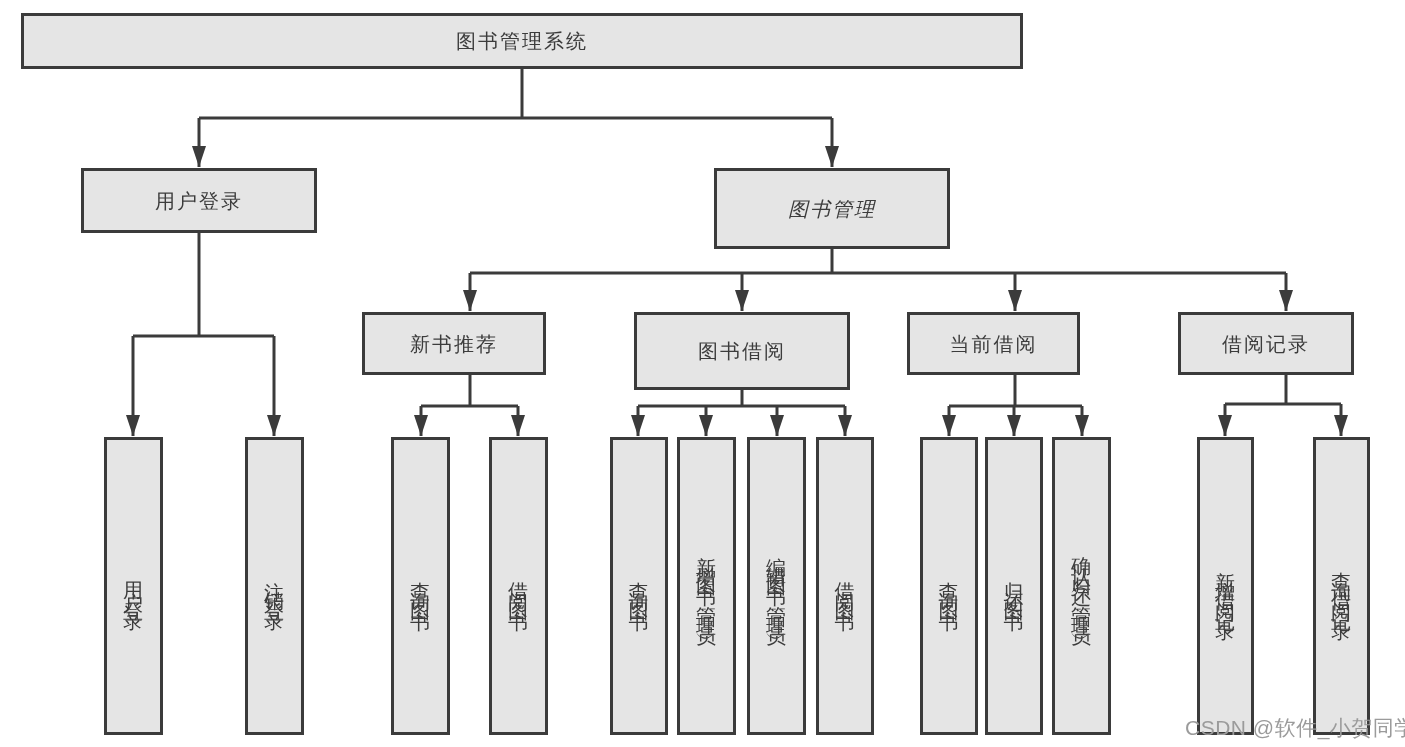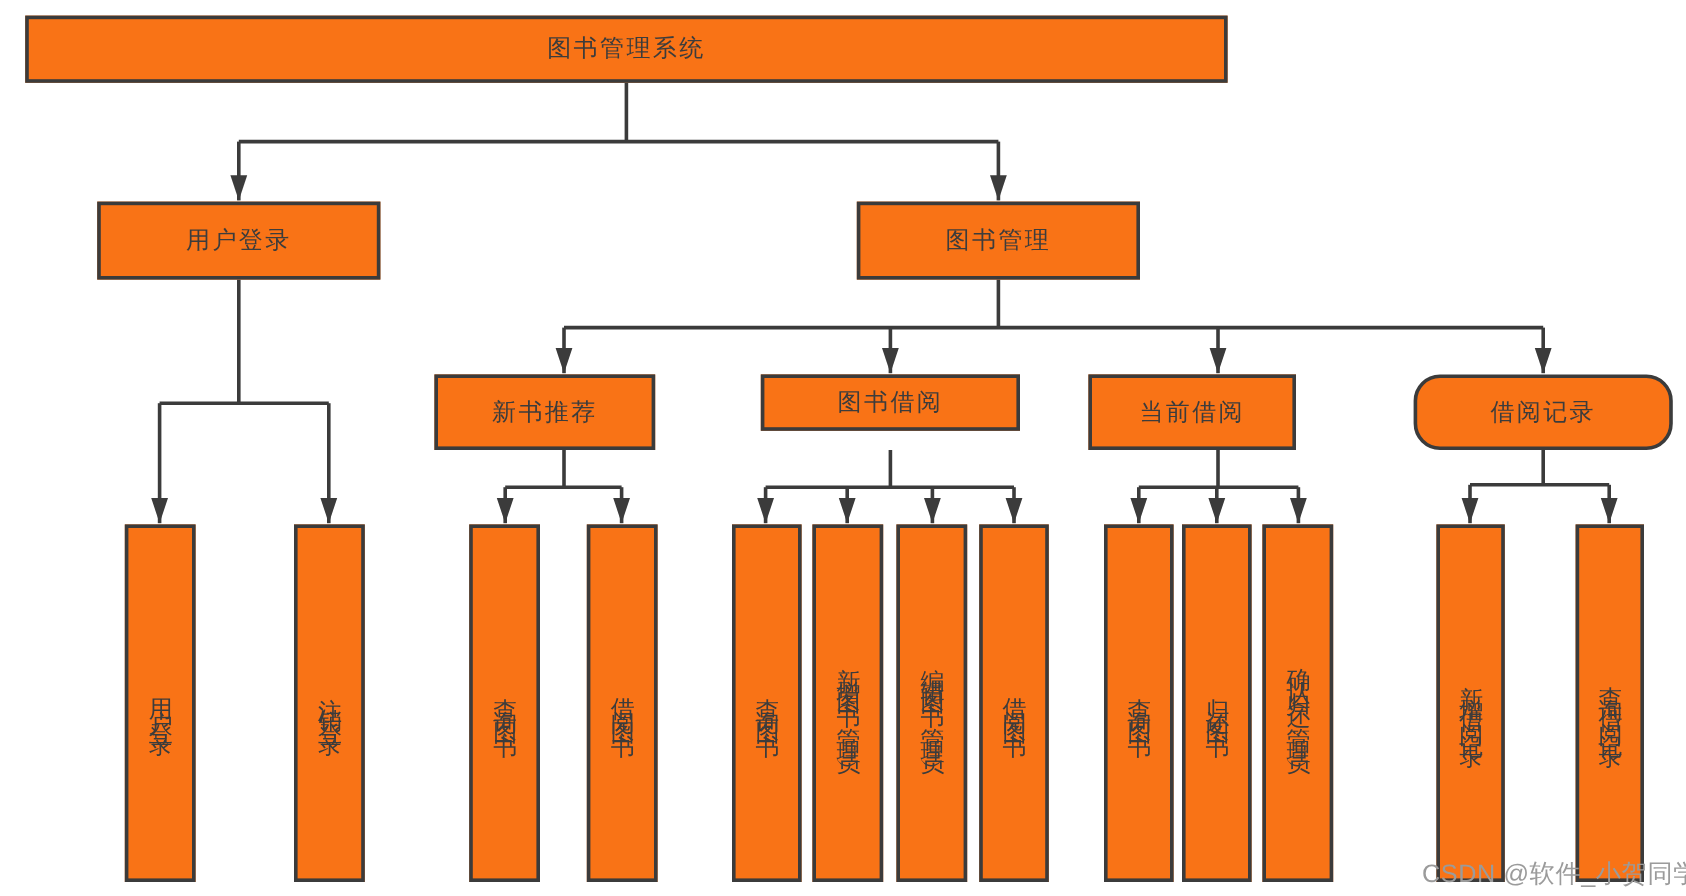--- a/index.html
+++ b/index.html
@@ -5,35 +5,35 @@
   html,body{margin:0;padding:0;background:#fff;}
   .canvas{
     position:relative;width:1405px;height:747px;
     background:var(--background,#ffffff);overflow:hidden;
     font-family:"Liberation Sans","DejaVu Sans",sans-serif;
   }
   .connectors{position:absolute;left:0;top:0;pointer-events:none;}
   .connectors line{stroke:var(--line,#3b3b3b);stroke-width:3;}
   .connectors .arrowhead{fill:var(--line,#3b3b3b);}
   .box{
-    position:absolute;box-sizing:border-box;background:#f97316;
+    position:absolute;box-sizing:border-box;background:#e5e5e5;
     border:3px solid var(--border,#3b3b3b);color:var(--text,#3c3c3c);
     display:flex;align-items:center;justify-content:center;
     font-size:20px;line-height:1;
   }
   .hbox{letter-spacing:2px;}
   .vbox{writing-mode:vertical-rl;text-orientation:mixed;letter-spacing:10px;}
   
   .pos-root{left:21px;top:13px;width:1002px;height:56px;}
   .pos-user{left:81px;top:168px;width:236px;height:65px;}
-  .pos-mgmt{left:714px;top:168px;width:236px;height:65px;}
+  .pos-mgmt{left:714px;top:168px;width:236px;height:81px;font-style:italic;}
   .pos-rec {left:362px;top:312px;width:184px;height:63px;}
-  .pos-bor {left:634px;top:312px;width:216px;height:47px;}
+  .pos-bor {left:634px;top:312px;width:216px;height:78px;}
   .pos-cur {left:907px;top:312px;width:173px;height:63px;}
-  .pos-hist{left:1178px;top:312px;width:216px;height:63px;border-radius:22px;}
+  .pos-hist{left:1178px;top:312px;width:176px;height:63px;}
   .vpos{top:437px;height:298px;width:59px;}
   .pos-a1{left:104px;} .pos-a2{left:245px;}
   .pos-b1{left:391px;} .pos-b2{left:489px;}
   .pos-c1{left:610px;width:58px;} .pos-c2{left:677px;}
   .pos-c3{left:747px;} .pos-c4{left:816px;width:58px;}
   .pos-d1{left:920px;width:58px;} .pos-d2{left:985px;width:58px;}
   .pos-d3{left:1052px;}
   .pos-e1{left:1197px;width:57px;} .pos-e2{left:1313px;width:57px;}
   .watermark{
     position:absolute;left:1185px;top:714px;font-size:21px;

